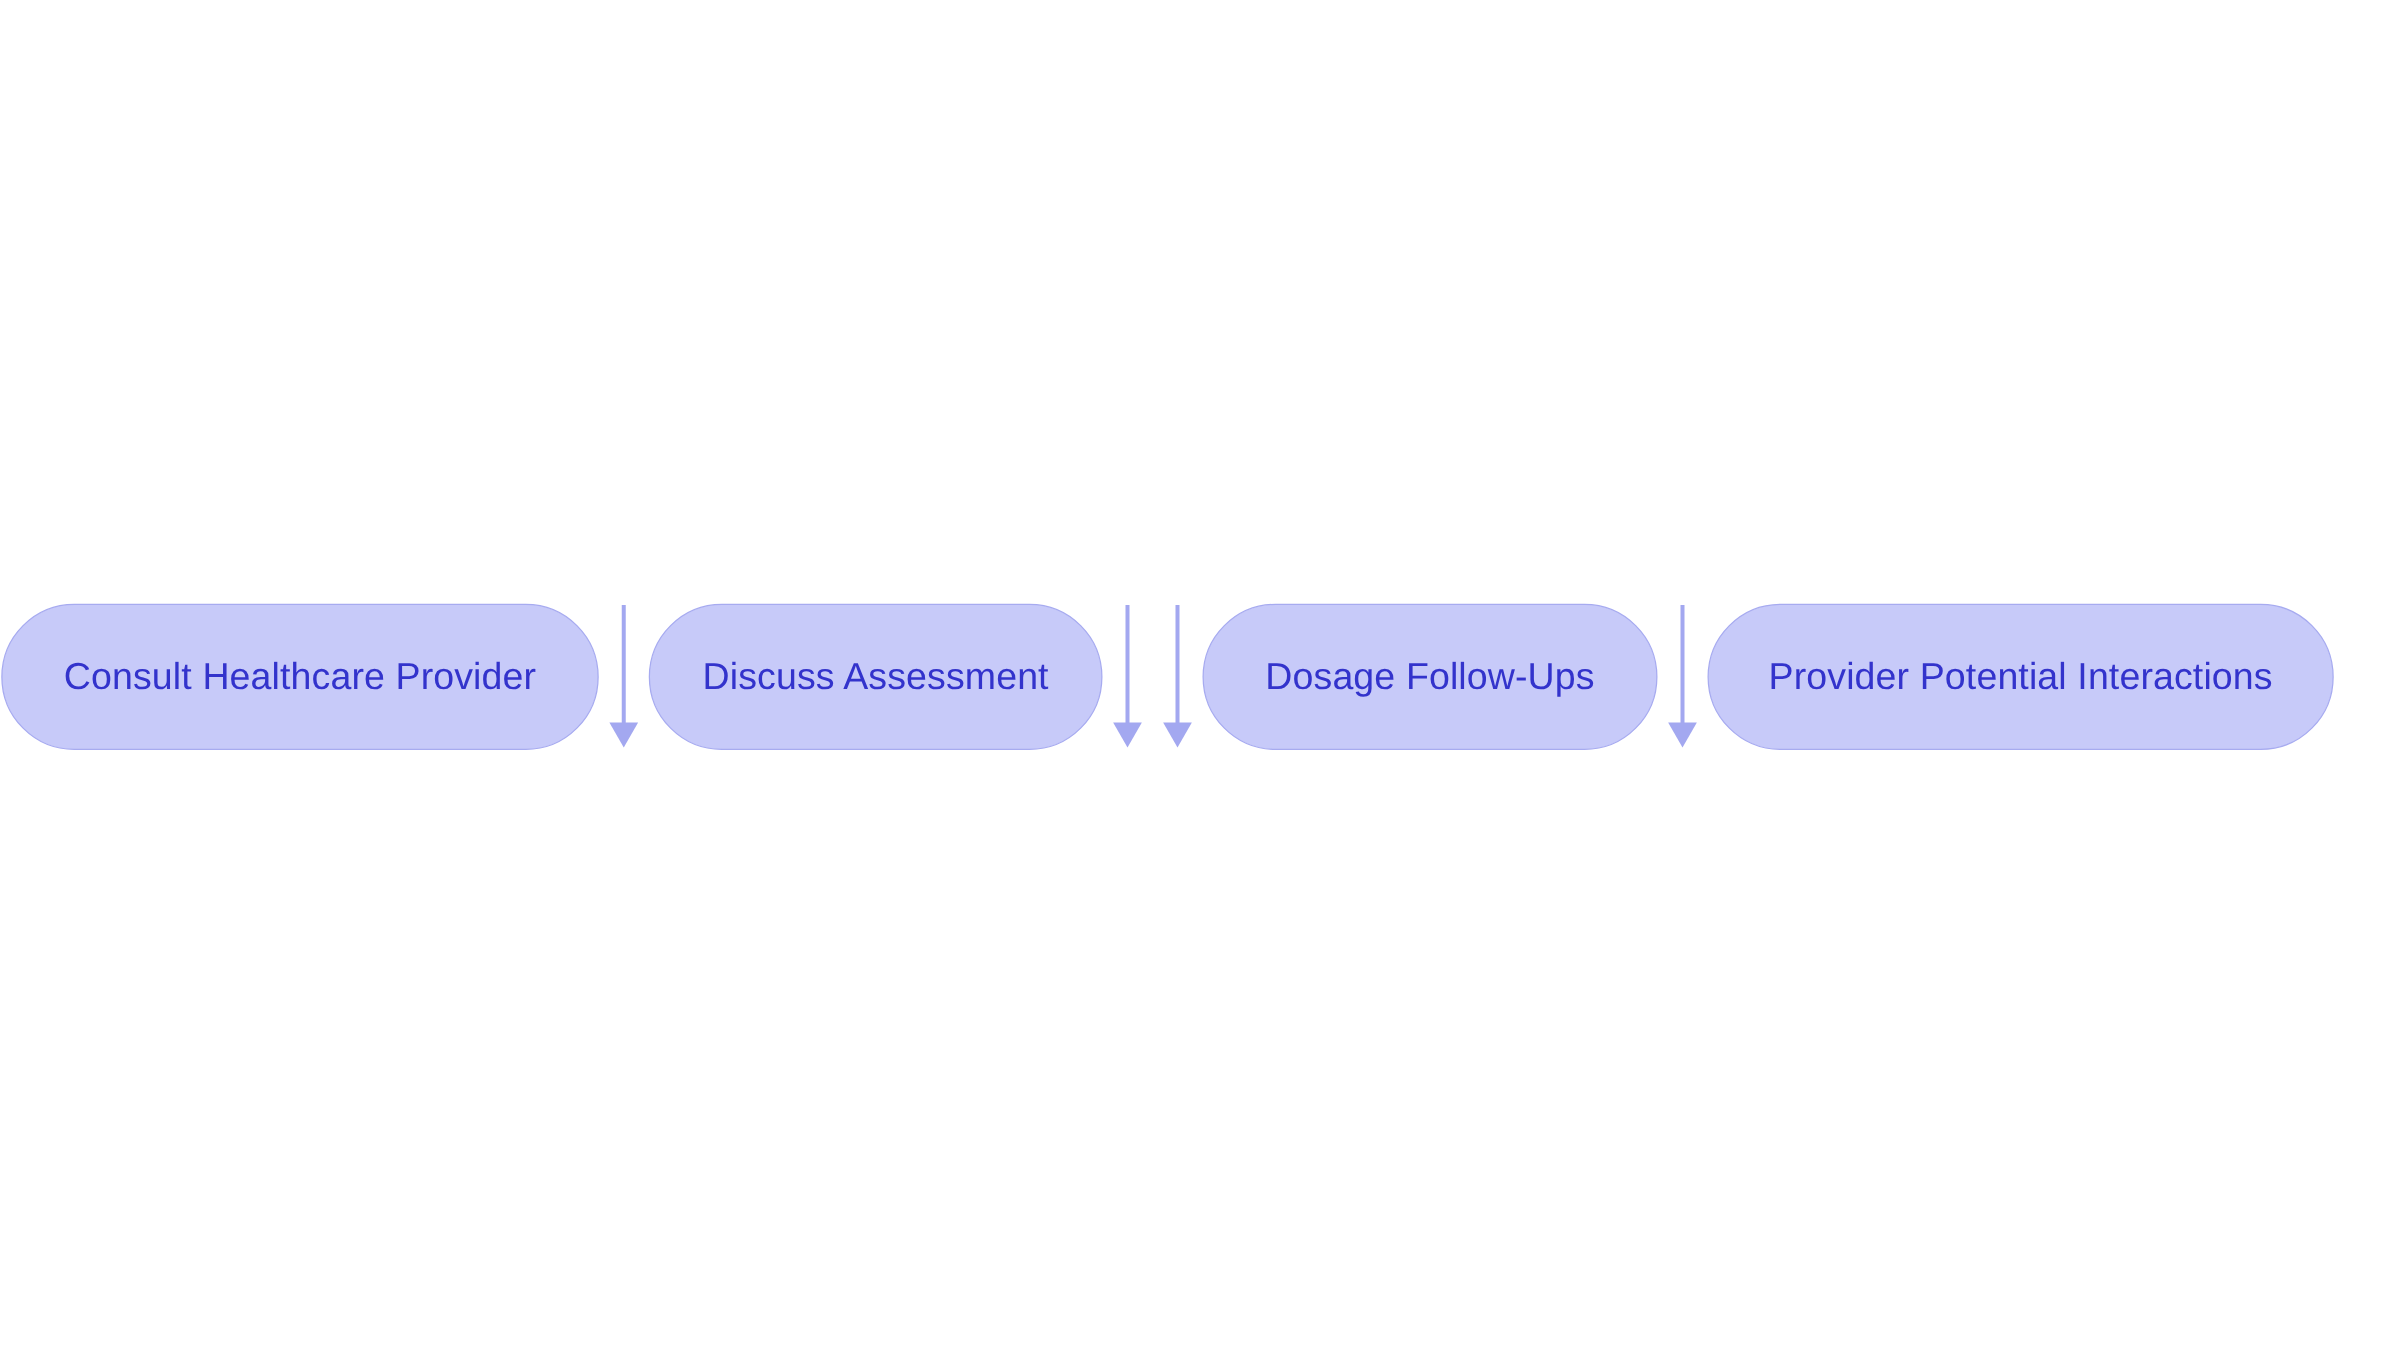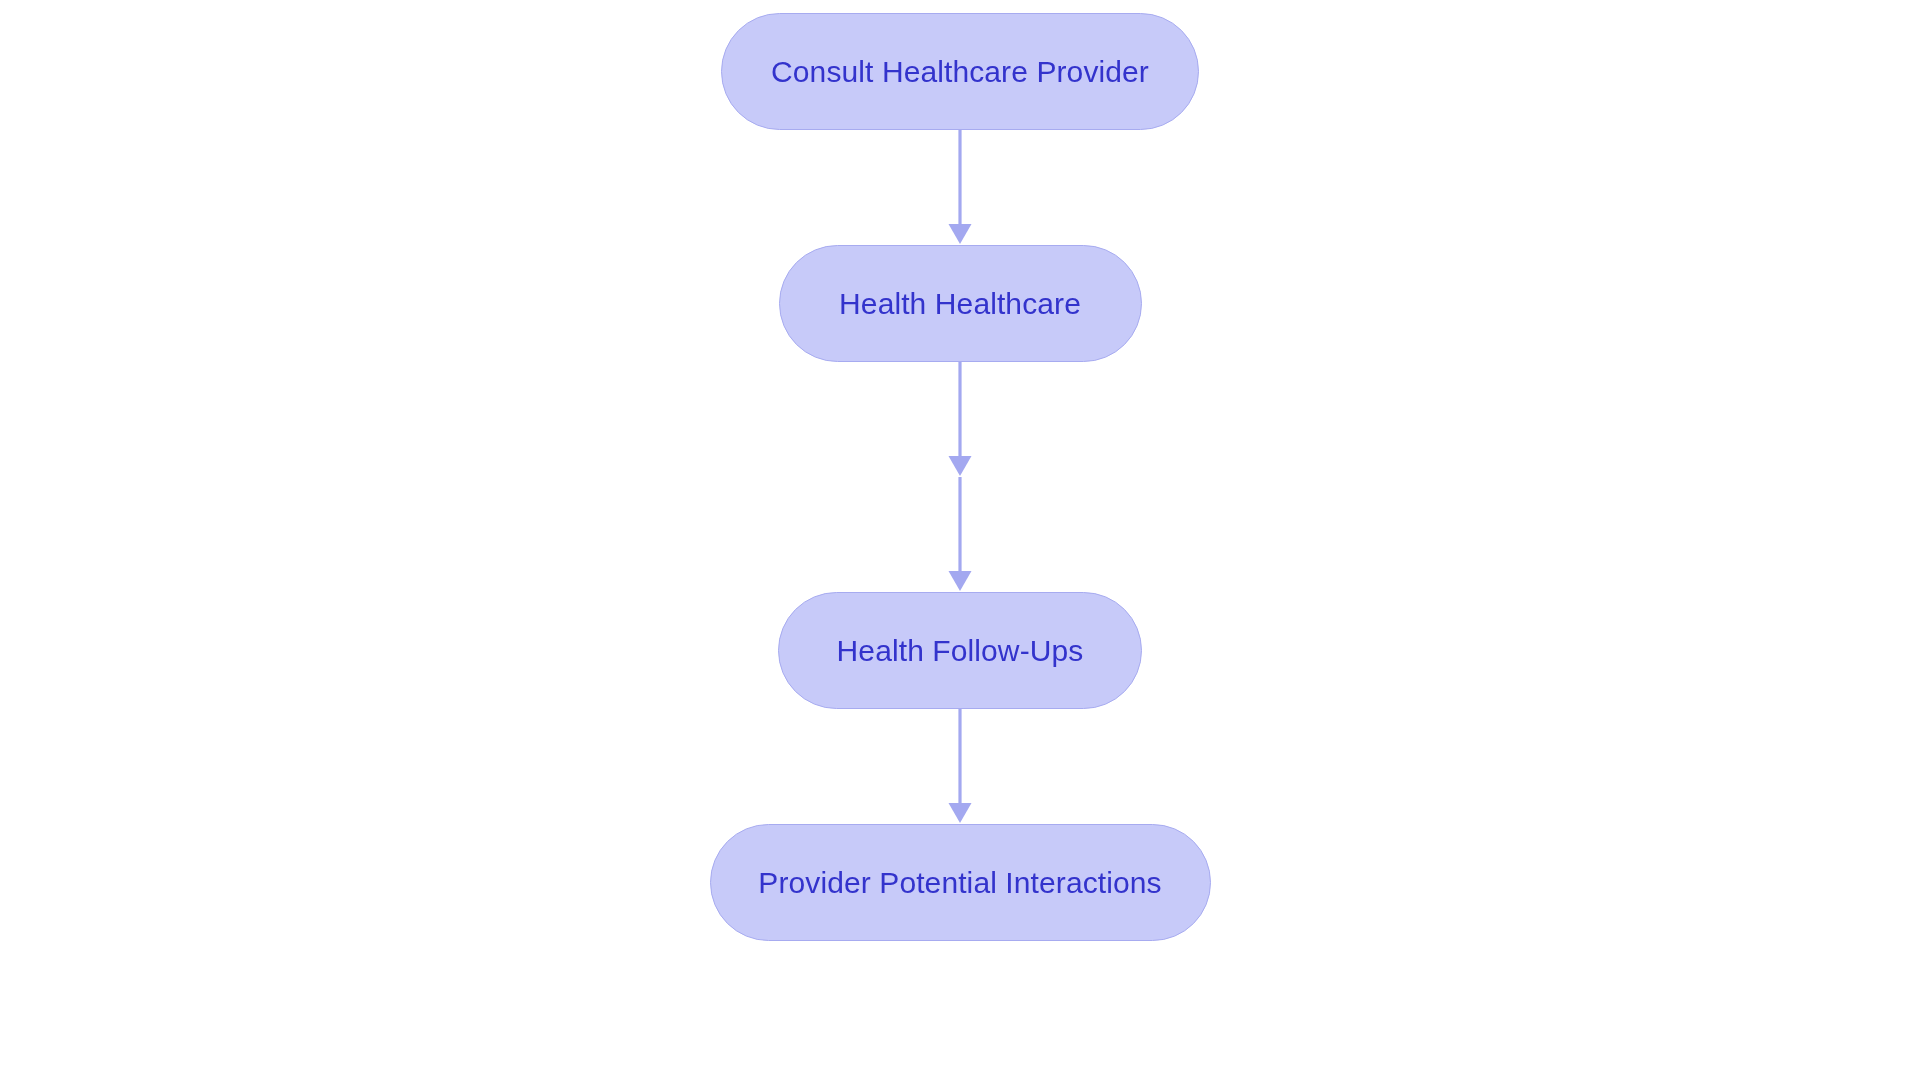--- a/index.html
+++ b/index.html
@@ -22,21 +22,21 @@
     background: #ffffff;
   }
 
   .flow-stack {
     position: absolute;
     left: 0;
     top: 0;
     width: 1920px;
     height: 1083px;
     display: flex;
-    flex-direction: column;
+    flex-direction: row;
     align-items: center;
     justify-content: flex-start;
   }
 
   .node {
     box-sizing: border-box;
     display: flex;
     align-items: center;
     justify-content: center;
     background: #c7caf9;
@@ -89,40 +89,40 @@
     </div>
 
     <div class="connector">
       <svg class="conn-svg" width="40" height="115" viewBox="0 0 40 115">
         <line x1="20" y1="0" x2="20" y2="96" stroke="#a3a8f0" stroke-width="3.2"></line>
         <polygon points="8.5,94 31.5,94 20,114" fill="#a3a8f0"></polygon>
       </svg>
     </div>
 
     <div class="node n2">
-      <span class="node-label">Health Healthcare</span>
+      <span class="node-label">Discuss Assessment</span>
     </div>
 
     <div class="connector">
       <svg class="conn-svg" width="40" height="115" viewBox="0 0 40 115">
         <line x1="20" y1="0" x2="20" y2="96" stroke="#a3a8f0" stroke-width="3.2"></line>
         <polygon points="8.5,94 31.5,94 20,114" fill="#a3a8f0"></polygon>
       </svg>
     </div>
 
 
     <div class="connector">
       <svg class="conn-svg" width="40" height="115" viewBox="0 0 40 115">
         <line x1="20" y1="0" x2="20" y2="96" stroke="#a3a8f0" stroke-width="3.2"></line>
         <polygon points="8.5,94 31.5,94 20,114" fill="#a3a8f0"></polygon>
       </svg>
     </div>
 
     <div class="node n4">
-      <span class="node-label">Health Follow-Ups</span>
+      <span class="node-label">Dosage Follow-Ups</span>
     </div>
 
     <div class="connector">
       <svg class="conn-svg" width="40" height="115" viewBox="0 0 40 115">
         <line x1="20" y1="0" x2="20" y2="96" stroke="#a3a8f0" stroke-width="3.2"></line>
         <polygon points="8.5,94 31.5,94 20,114" fill="#a3a8f0"></polygon>
       </svg>
     </div>
 
     <div class="node n5">

